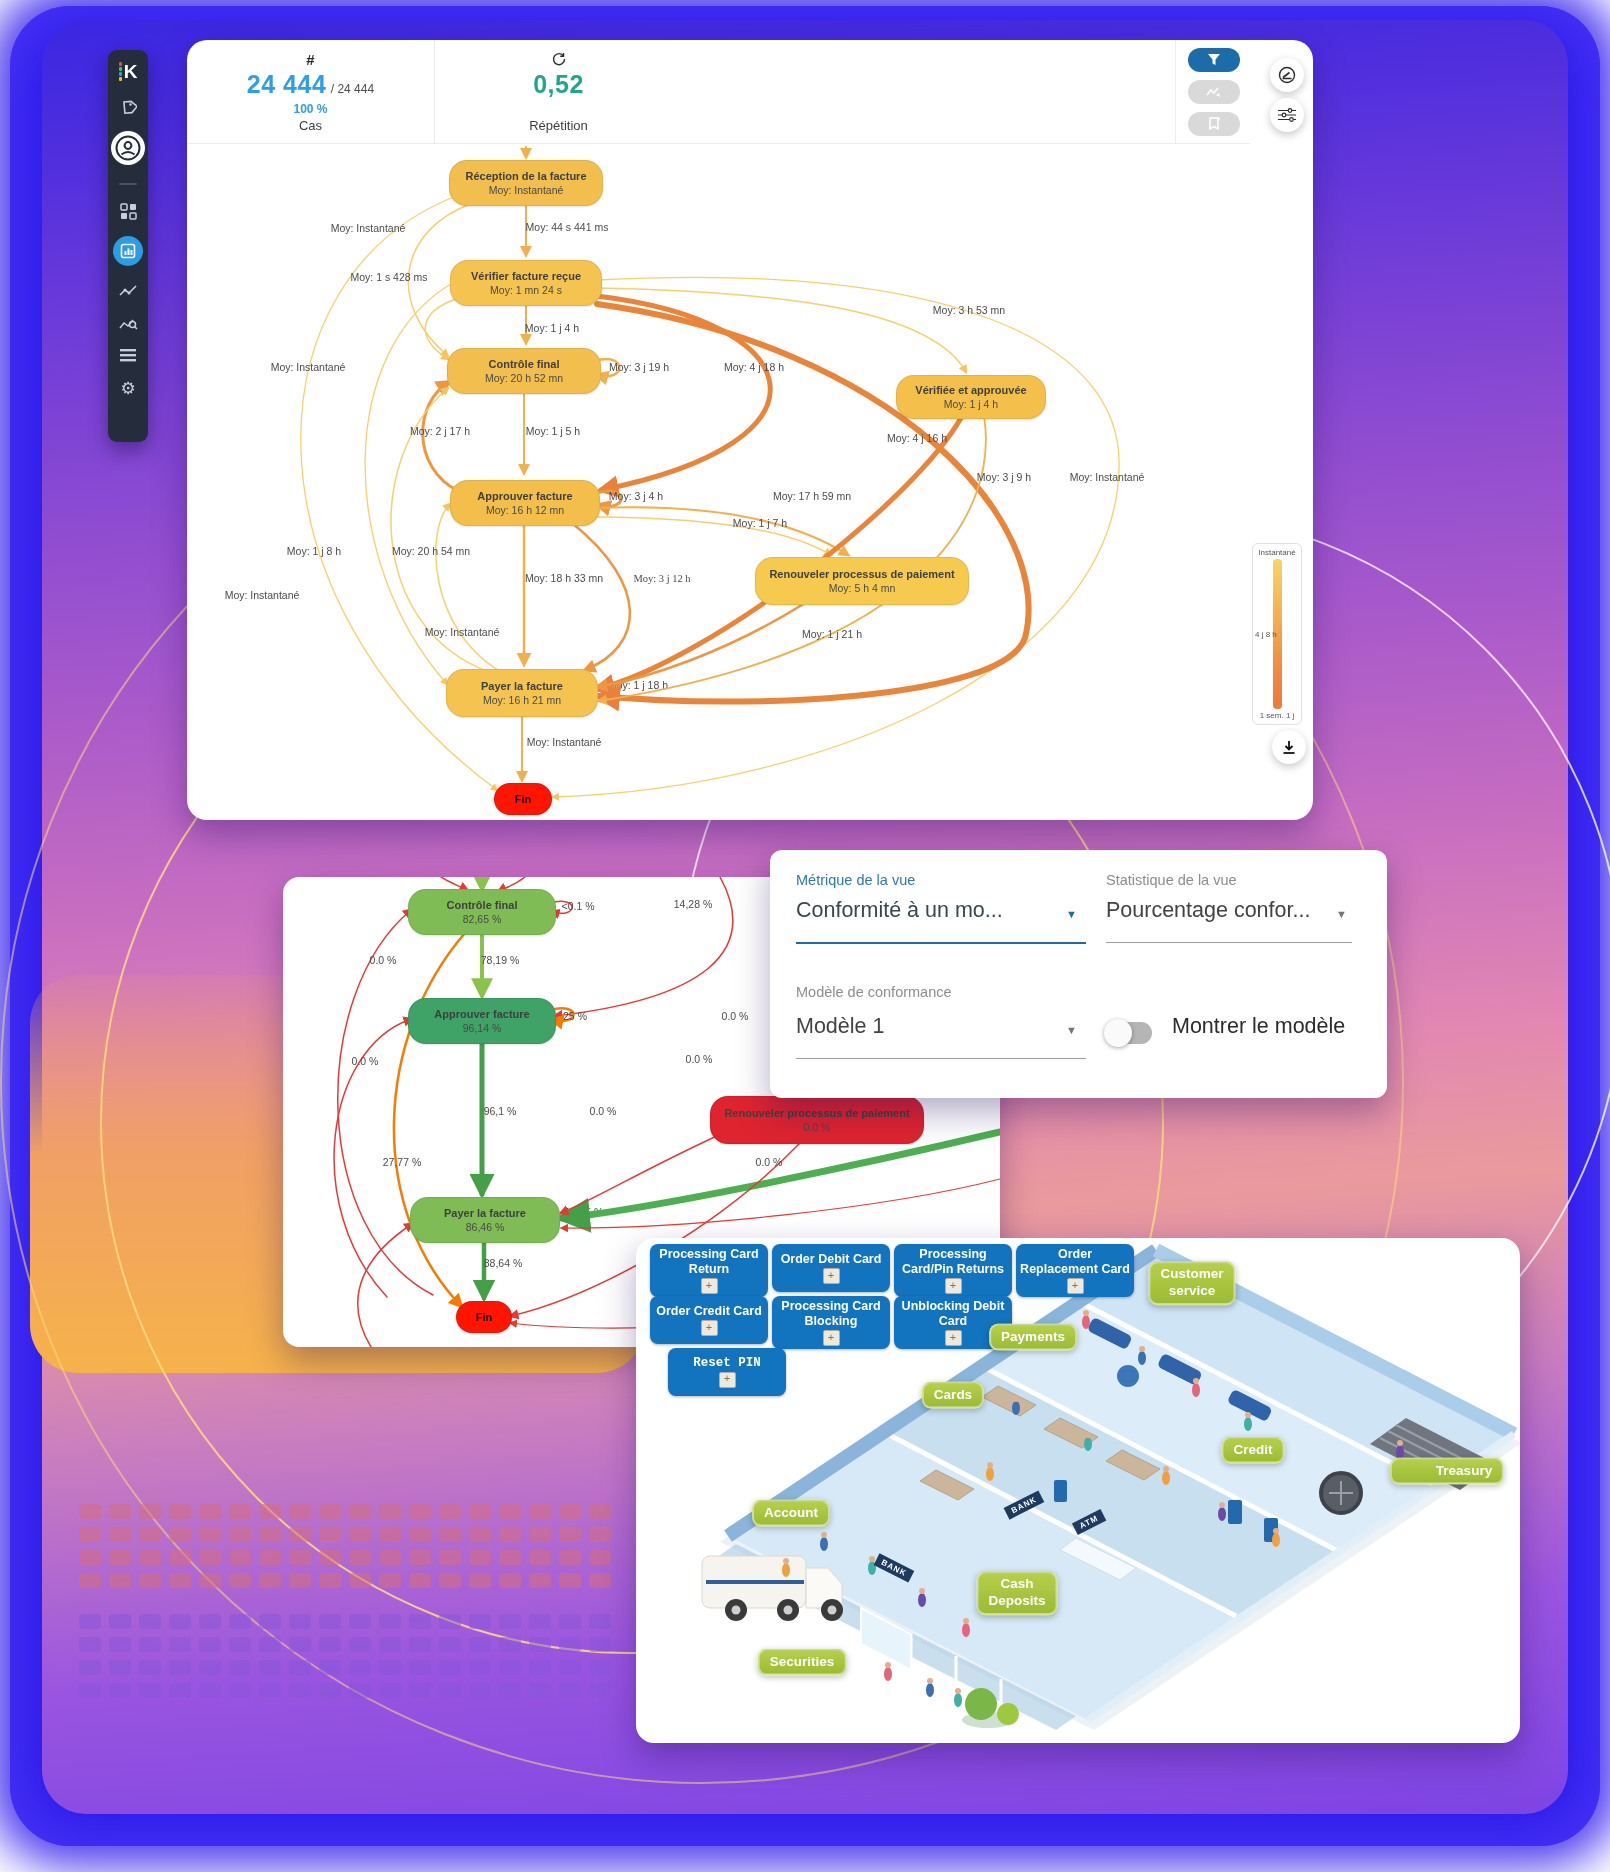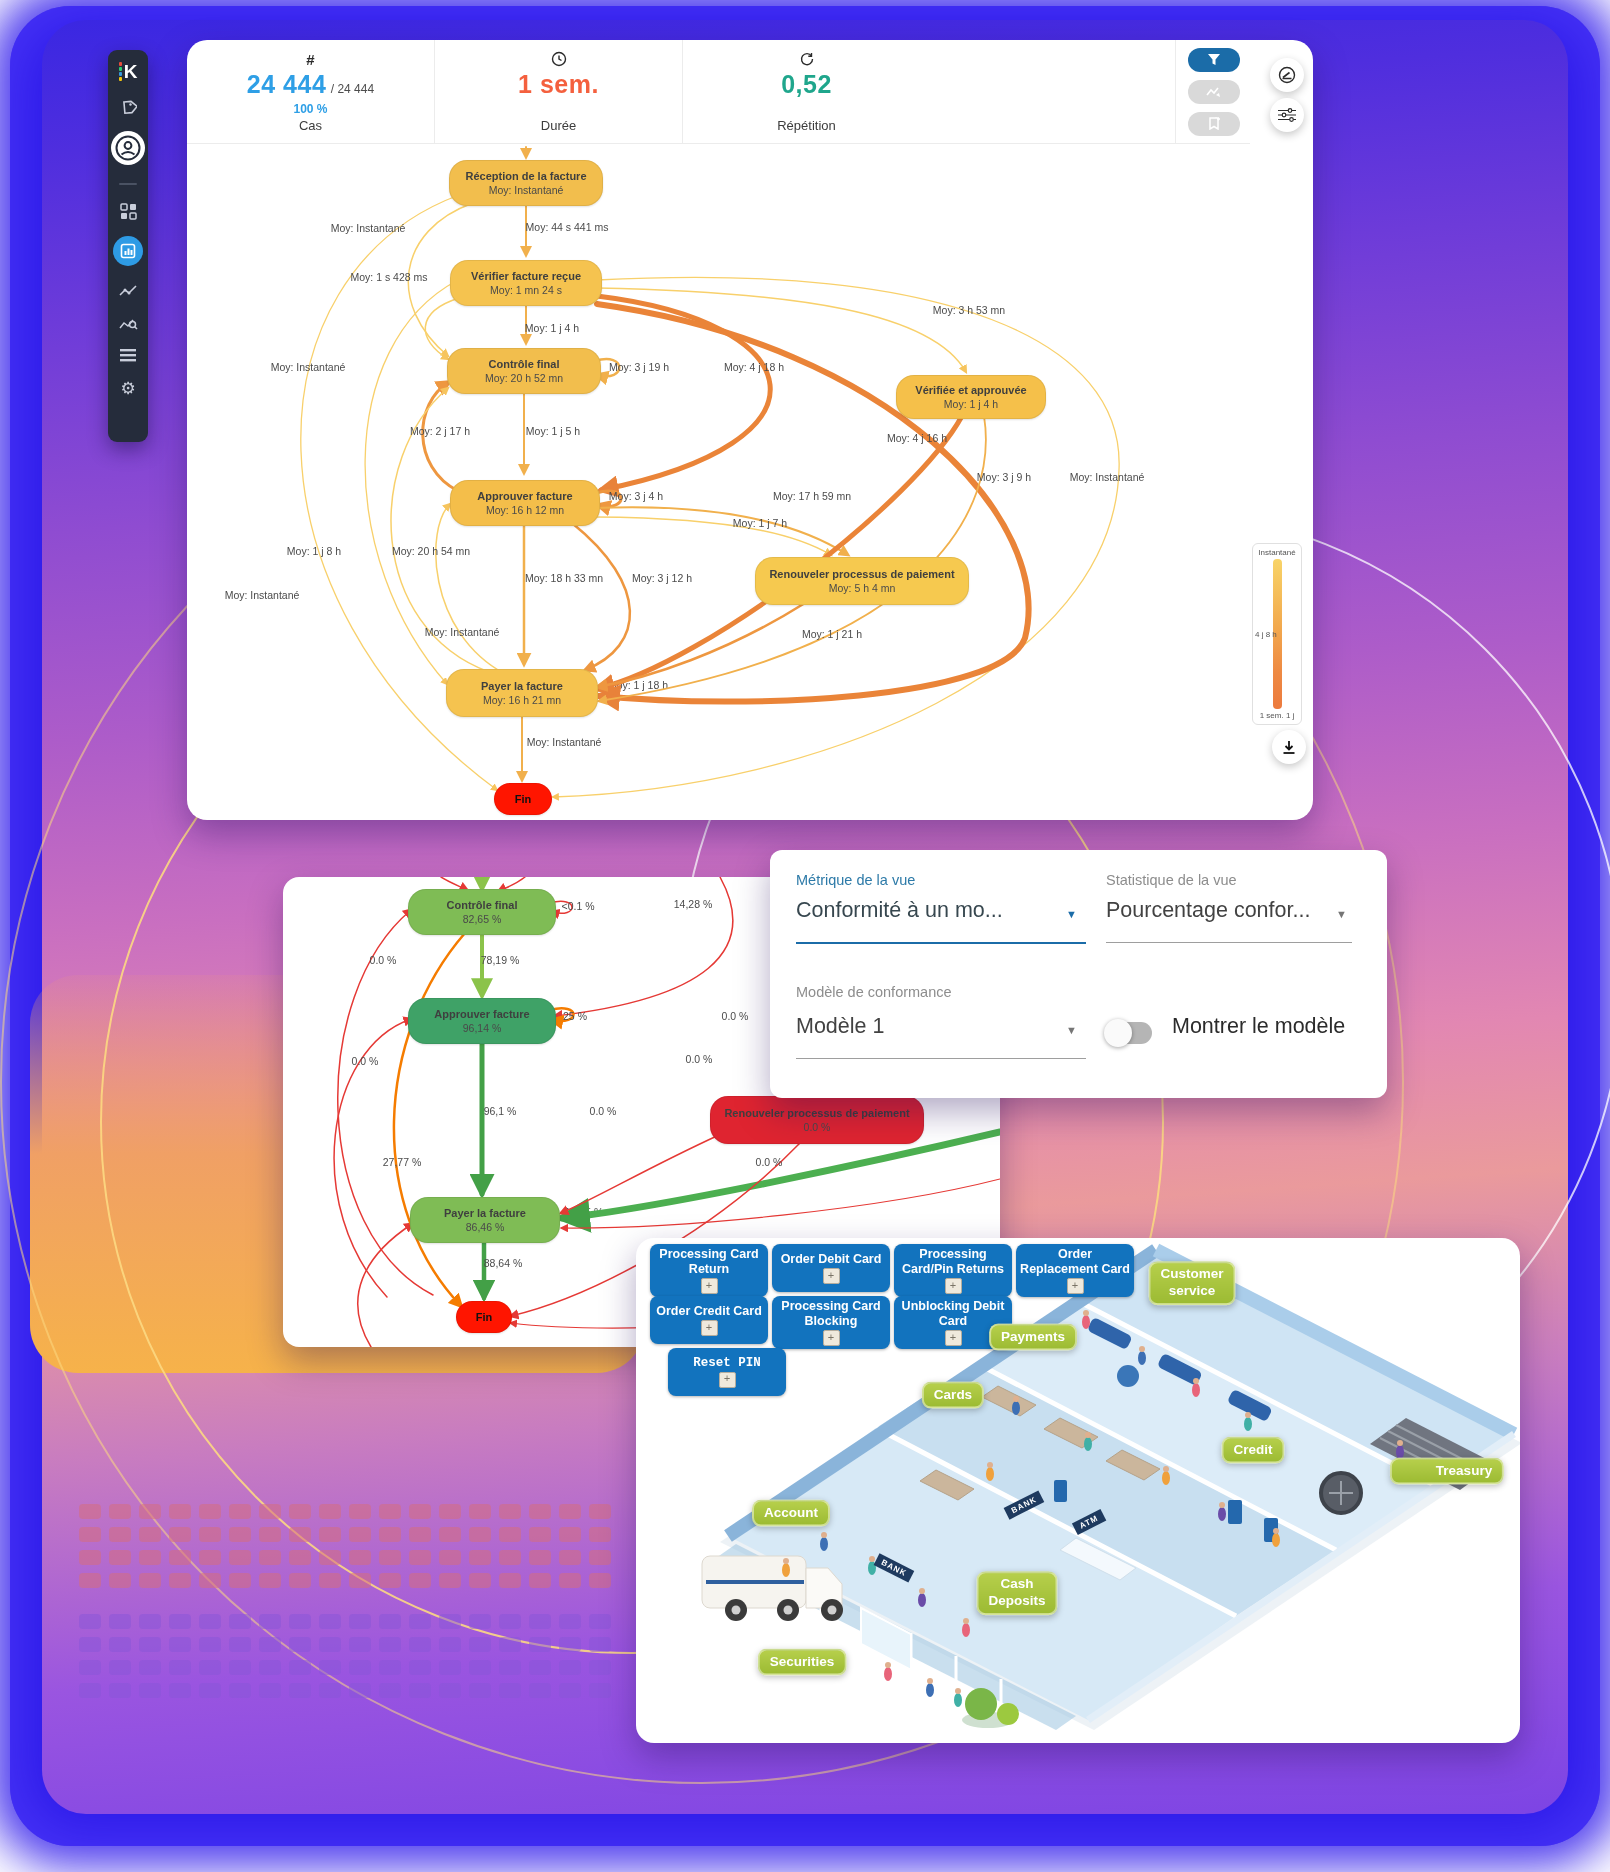--- a/index.html
+++ b/index.html
@@ -318,31 +318,20 @@
   </div>
 
   <div class="panel main-panel">
     <div class="stats">
       <div class="stat-cell">
         <span class="stat-icon" style="font-size:15px;font-weight:bold;">#</span>
         <span><span class="stat-value" style="color:#2e9fe6">24 444</span>
               <span class="stat-total">/ 24 444</span></span>
         <span class="stat-sub" style="color:#2e9fe6">100 %</span>
         <span class="stat-label">Cas</span>
-      </div>
-      <div class="stat-cell">
-        <span class="stat-icon">
-          <svg width="16" height="16" viewBox="0 0 16 16">
-              <circle cx="8" cy="8" r="6.5" fill="none" stroke="#2b2b2b" stroke-width="1.4"></circle>
-              <path d="M8,4.5 V8 L10.5,9.5" fill="none" stroke="#2b2b2b" stroke-width="1.4"></path>
-            </svg>
-        </span>
-        <span class="stat-value" style="color:#f4603e">1 sem.</span>
-        <span class="stat-sub"></span>
-        <span class="stat-label">Durée</span>
       </div>
       <div class="stat-cell">
         <span class="stat-icon">
           <svg width="16" height="16" viewBox="0 0 16 16">
               <path d="M12.5,5 A5.5,5.5 0 1 0 13.5,8" fill="none" stroke="#2b2b2b" stroke-width="1.4"></path>
               <path d="M12.5,2 V5.2 H9.3" fill="none" stroke="#2b2b2b" stroke-width="1.4"></path>
             </svg>
         </span>
         <span class="stat-value" style="color:#1fa68c">0,52</span>
         <span class="stat-sub"></span>
@@ -442,21 +431,21 @@
         <div class="edge-label" style="left: 449px; top: 456px;">Moy: 3 j 4 h</div>
         <div class="edge-label" style="left: 625px; top: 456px;">Moy: 17 h 59 mn</div>
         <div class="edge-label" style="left: 730px; top: 398px;">Moy: 4 j 16 h</div>
         <div class="edge-label" style="left: 127px; top: 511px;">Moy: 1 j 8 h</div>
         <div class="edge-label" style="left: 244px; top: 511px;">Moy: 20 h 54 mn</div>
         <div class="edge-label" style="left: 573px; top: 483px;">Moy: 1 j 7 h</div>
         <div class="edge-label" style="left: 817px; top: 437px;">Moy: 3 j 9 h</div>
         <div class="edge-label" style="left: 920px; top: 437px;">Moy: Instantané</div>
         <div class="edge-label" style="left: 75px; top: 555px;">Moy: Instantané</div>
         <div class="edge-label" style="left: 377px; top: 538px;">Moy: 18 h 33 mn</div>
-        <div class="edge-label" style="left: 475px; top: 538px;">Moy: 3 j 12 h</div>
+        <div class="edge-label" style="left: 475px; top: 538px; font-family: Liberation Serif, serif;">Moy: 3 j 12 h</div>
         <div class="edge-label" style="left: 275px; top: 592px;">Moy: Instantané</div>
         <div class="edge-label" style="left: 645px; top: 594px;">Moy: 1 j 21 h</div>
         <div class="edge-label under" style="left: 451px; top: 645px;">Moy: 1 j 18 h</div>
         <div class="edge-label" style="left: 377px; top: 702px;">Moy: Instantané</div>
         <div class="pnode" style="left: 339px; top: 143px; width: 142px; min-height: 40px; background: rgb(242, 190, 77);">
           <div class="pn-label">Réception de la facture</div>
           <div class="pn-sub">Moy: Instantané</div>
         </div>
         <div class="pnode" style="left: 339px; top: 243px; width: 140px; min-height: 40px; background: rgb(245, 195, 79);">
           <div class="pn-label">Vérifier facture reçue</div>

